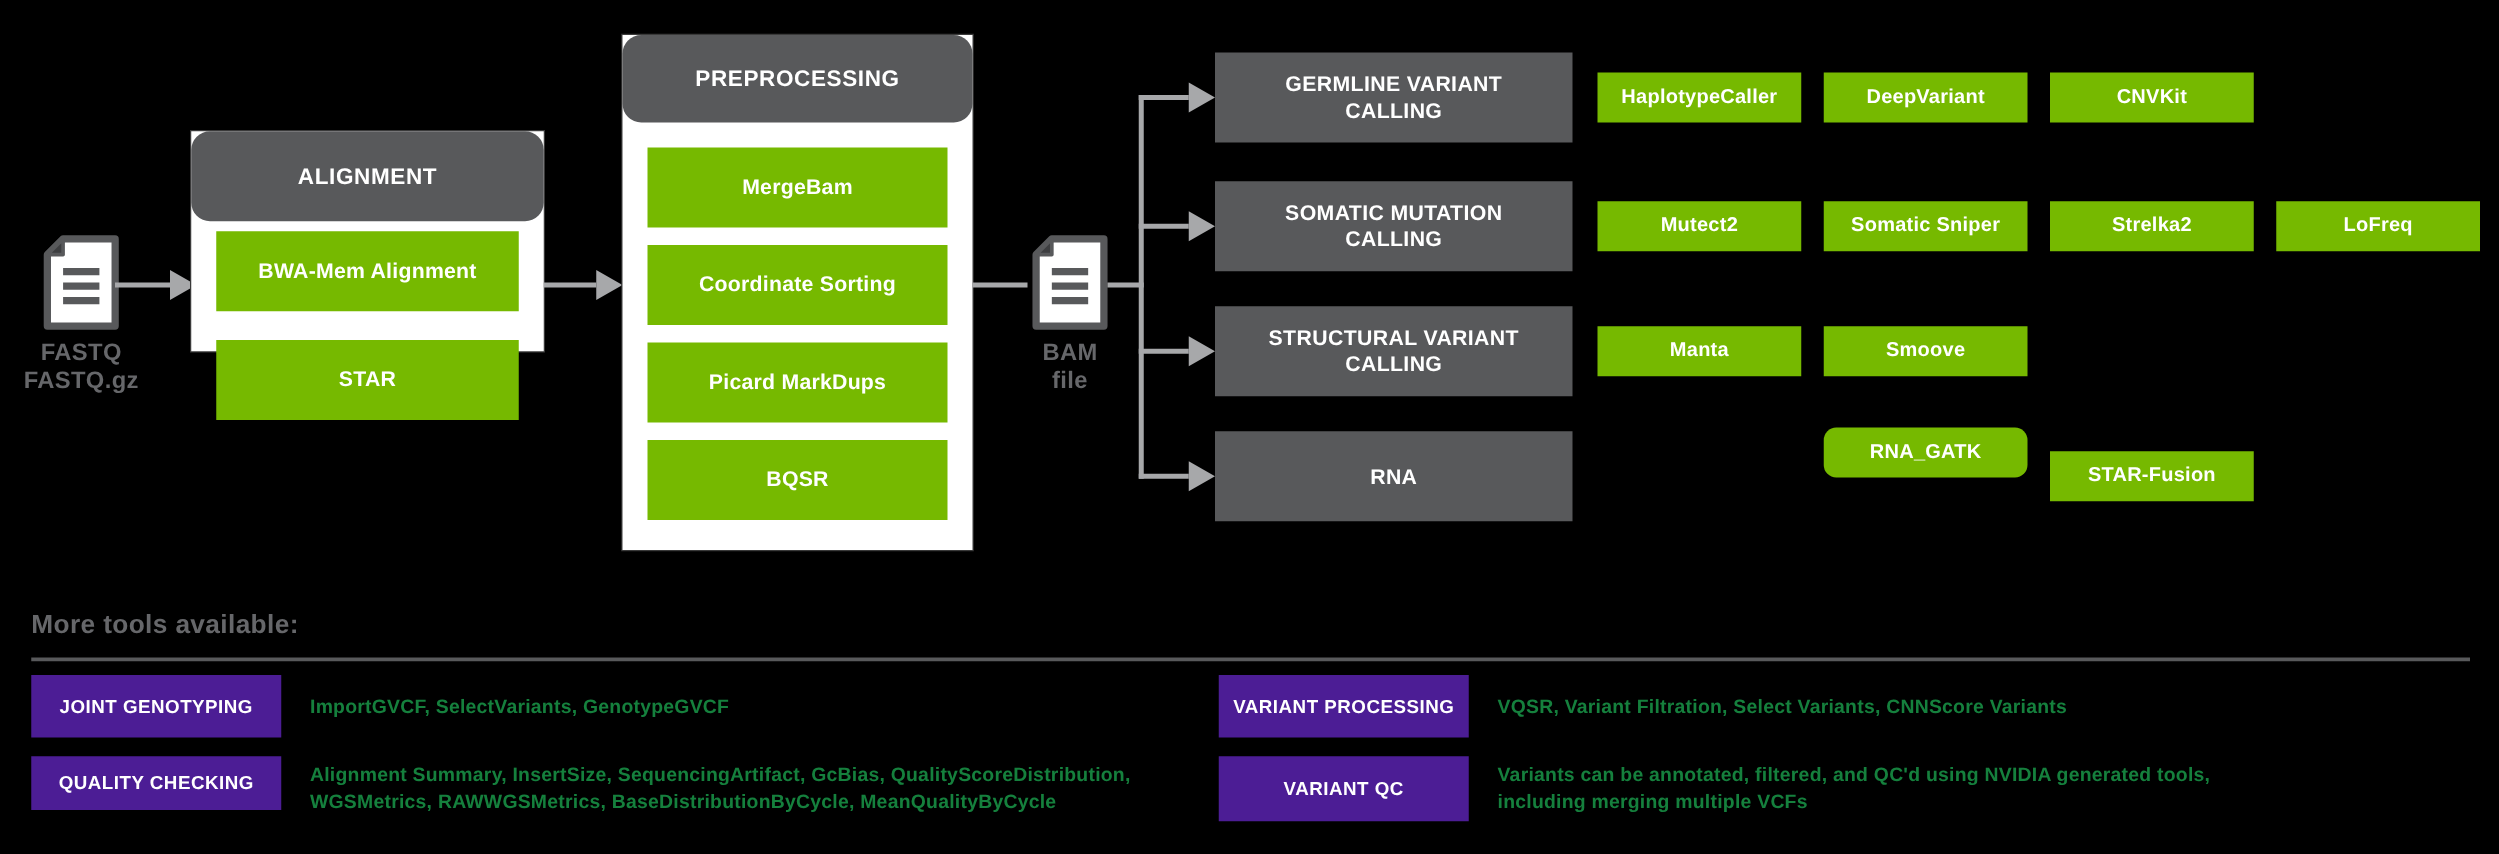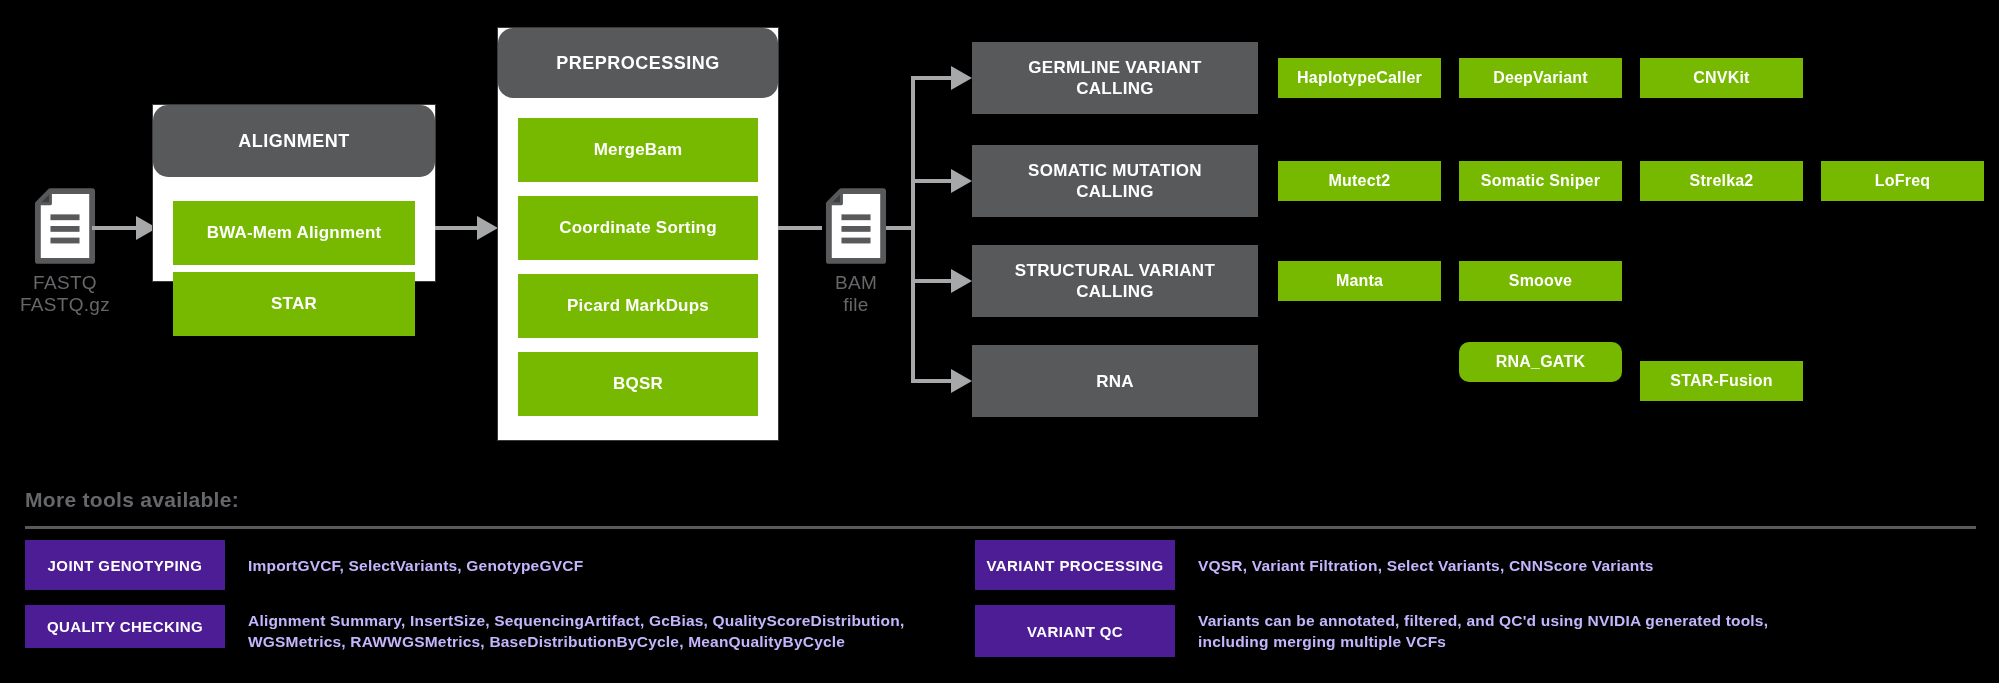--- a/index.html
+++ b/index.html
@@ -8,21 +8,21 @@
     font-family:"Liberation Sans", sans-serif;overflow:hidden;
   }
   
   .hline{position:absolute;height:4px;background:#A7A8AA;}
   .vline{position:absolute;width:4px;background:#A7A8AA;}
   .arrowhead{position:absolute;width:0;height:0;
     border-top:12px solid transparent;border-bottom:12px solid transparent;
     border-left:21px solid #A7A8AA;}
   
   .file-group{position:absolute;width:130px;text-align:center;}
-  .file-label{color:#66676A;font-weight:400;font-size:19px;line-height:22px;
+  .file-label{color:#66676A;font-weight:700;font-size:19px;line-height:22px;
     letter-spacing:.3px;margin-top:8px;}
   
   .stage{position:absolute;background:#FFFFFF;box-shadow:0 0 0 1px #3a3a3a;}
   .stage-header{background:#58595B;color:#FFFFFF;font-weight:700;font-size:18px;
     letter-spacing:.5px;display:flex;align-items:center;justify-content:center;border-radius:15px;}
   .stage-body{position:relative;}
   .tool-green{background:#76B900;color:#FFFFFF;font-weight:700;font-size:17px;
     display:flex;align-items:center;justify-content:center;letter-spacing:.2px;}
   .stage .tool-green{position:absolute;left:20px;right:20px;height:64px;}
   
@@ -34,21 +34,21 @@
   .chip{position:absolute;width:163px;height:40px;background:#76B900;color:#FFFFFF;
     font-weight:700;font-size:16px;display:flex;align-items:center;justify-content:center;
     letter-spacing:.2px;}
   
   .more-heading{position:absolute;left:25px;top:488px;color:#66676A;font-weight:700;
     font-size:21px;letter-spacing:.3px;}
   .rule{position:absolute;left:25px;top:526px;width:1951px;height:3px;background:#58595B;}
   .label-box{position:absolute;width:200px;background:#4c1d95;color:#FFFFFF;
     font-weight:700;font-size:15px;letter-spacing:.4px;display:flex;align-items:center;
     justify-content:center;text-align:center;}
-  .desc{position:absolute;color:#c4b5fd;font-weight:700;font-size:15.5px;
+  .desc{position:absolute;color:#15803d;font-weight:700;font-size:15.5px;
     line-height:21px;display:flex;align-items:center;white-space:pre-line;
     letter-spacing:.2px;}
 </style>
 </head>
 <body>
 
 <div id="canvas">
 
   <div class="file-group" style="left:0;top:188px;">
     <svg width="62" height="76" viewBox="0 0 64 78" style="display:block;margin:0 auto;">
@@ -63,21 +63,21 @@
       <div>FASTQ.gz</div>
     </div>
   </div>
 
   <div class="hline" style="left:92px;top:226px;width:44px;"></div>
   <div class="arrowhead" style="left:136px;top:216px;"></div>
 
   <div class="stage" style="left:153px;top:105px;width:282px;height:176px;">
     <div class="stage-header" style="height:72px;">ALIGNMENT</div>
     <div class="stage-body" style="height:178px;">
-      <div class="tool-green" style="top:24px;">BWA-Mem Alignment</div>
+      <div class="tool-green" style="top:8px;">BWA-Mem Alignment</div>
       <div class="tool-green" style="top:95px;">STAR</div>
     </div>
   </div>
 
   <div class="hline" style="left:435px;top:226px;width:42px;"></div>
   <div class="arrowhead" style="left:477px;top:216px;"></div>
 
   <div class="stage" style="left:498px;top:28px;width:280px;height:412px;">
     <div class="stage-header" style="height:70px;">PREPROCESSING</div>
     <div class="stage-body" style="height:342px;">

